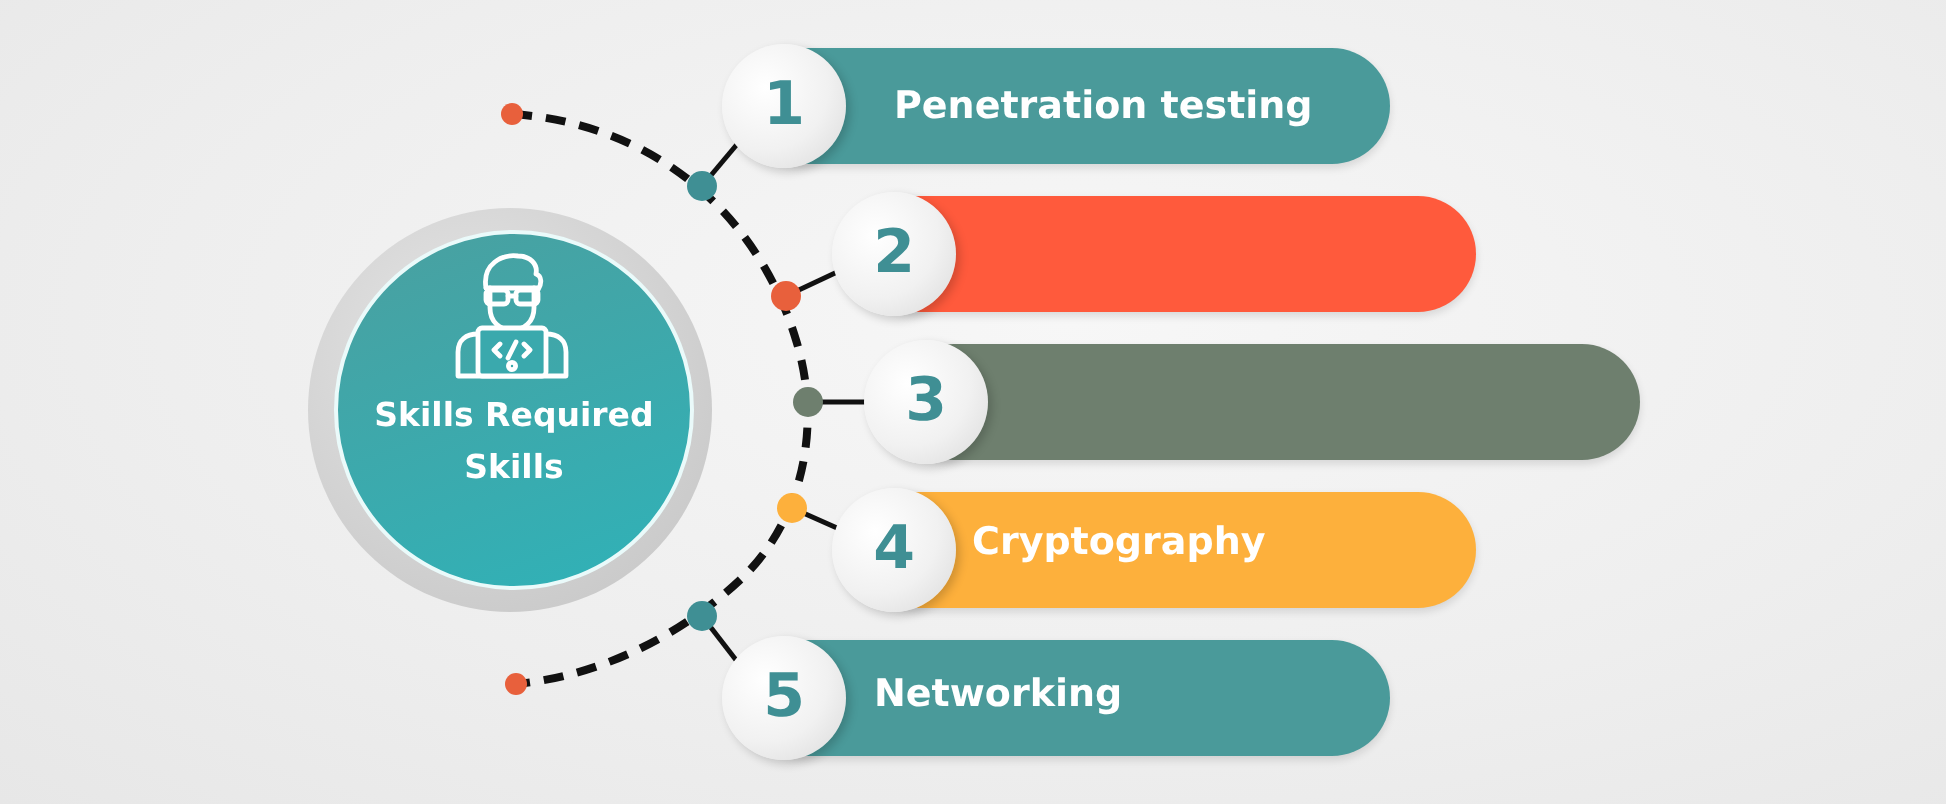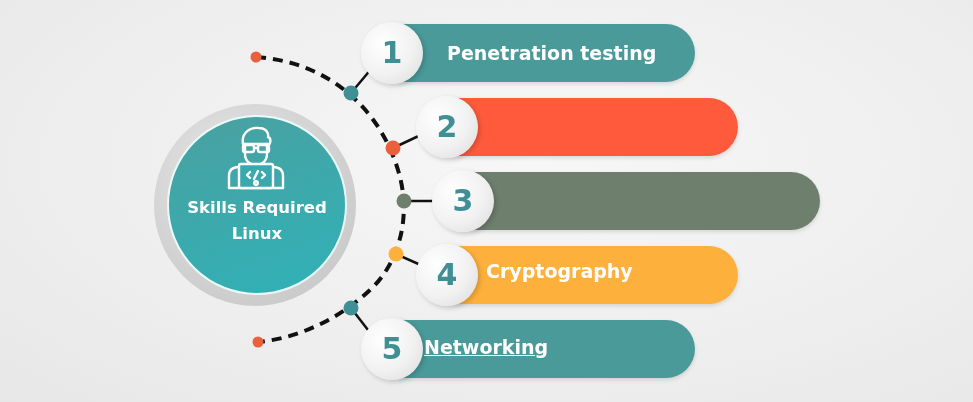--- a/index.html
+++ b/index.html
@@ -77,34 +77,34 @@
     <line x1="33" y1="24" x2="37" y2="24"></line>
 
     <path d="M8,64 L8,52 C8,46 12,43 18,43 L52,43 C58,43 62,46 62,52 L62,64 Z"></path>
 
     <rect x="18" y="40" width="34" height="24" rx="2" fill="#3aa9ad"></rect>
     <path d="M29,48 L26,51 L29,54 M41,48 L44,51 L41,54 M37,47 L33,55"></path>
     <circle cx="35" cy="59" r="1.8"></circle>
   </svg>
   <div class="hub-title">
     <span>Skills Required</span>
-    <span>Linux</span>
+    <span>Skills</span>
   </div>
 
   <div class="pill" style="left:375px;top:24px;width:320px;background:#4a9a9a;"></div>
   <div class="pill-label" style="left:447px;top:24px;text-align:right;">Penetration testing</div>
   <div class="badge" style="left:361px;top:22px;">1</div>
 
   <div class="pill" style="left:430px;top:98px;width:308px;background:#ff5a3c;"></div>
   <div class="badge" style="left:416px;top:96px;">2</div>
 
   <div class="pill" style="left:448px;top:172px;width:372px;background:#6e7f6e;"></div>
   <div class="badge" style="left:432px;top:170px;">3</div>
 
   <div class="pill" style="left:430px;top:246px;width:308px;background:#fdb03c;"></div>
   <div class="pill-label" style="left:486px;top:242px;">Cryptography</div>
   <div class="badge" style="left:416px;top:244px;">4</div>
 
   <div class="pill" style="left:375px;top:320px;width:320px;background:#4a9a9a;"></div>
-  <div class="pill-label" style="left:424px;top:318px;text-decoration:underline;">Networking</div>
+  <div class="pill-label" style="left:437px;top:318px;">Networking</div>
   <div class="badge" style="left:361px;top:318px;">5</div>
 
 </div>
 
 </body></html>

